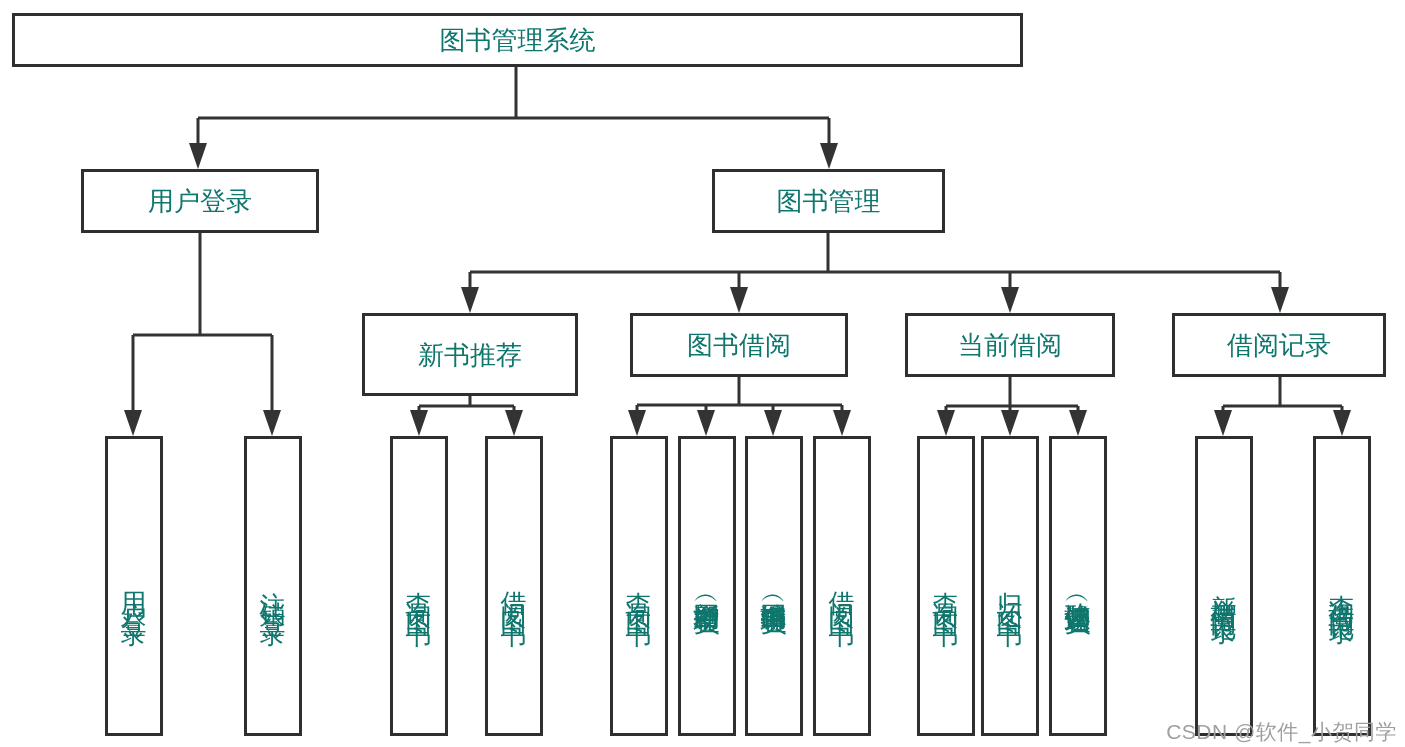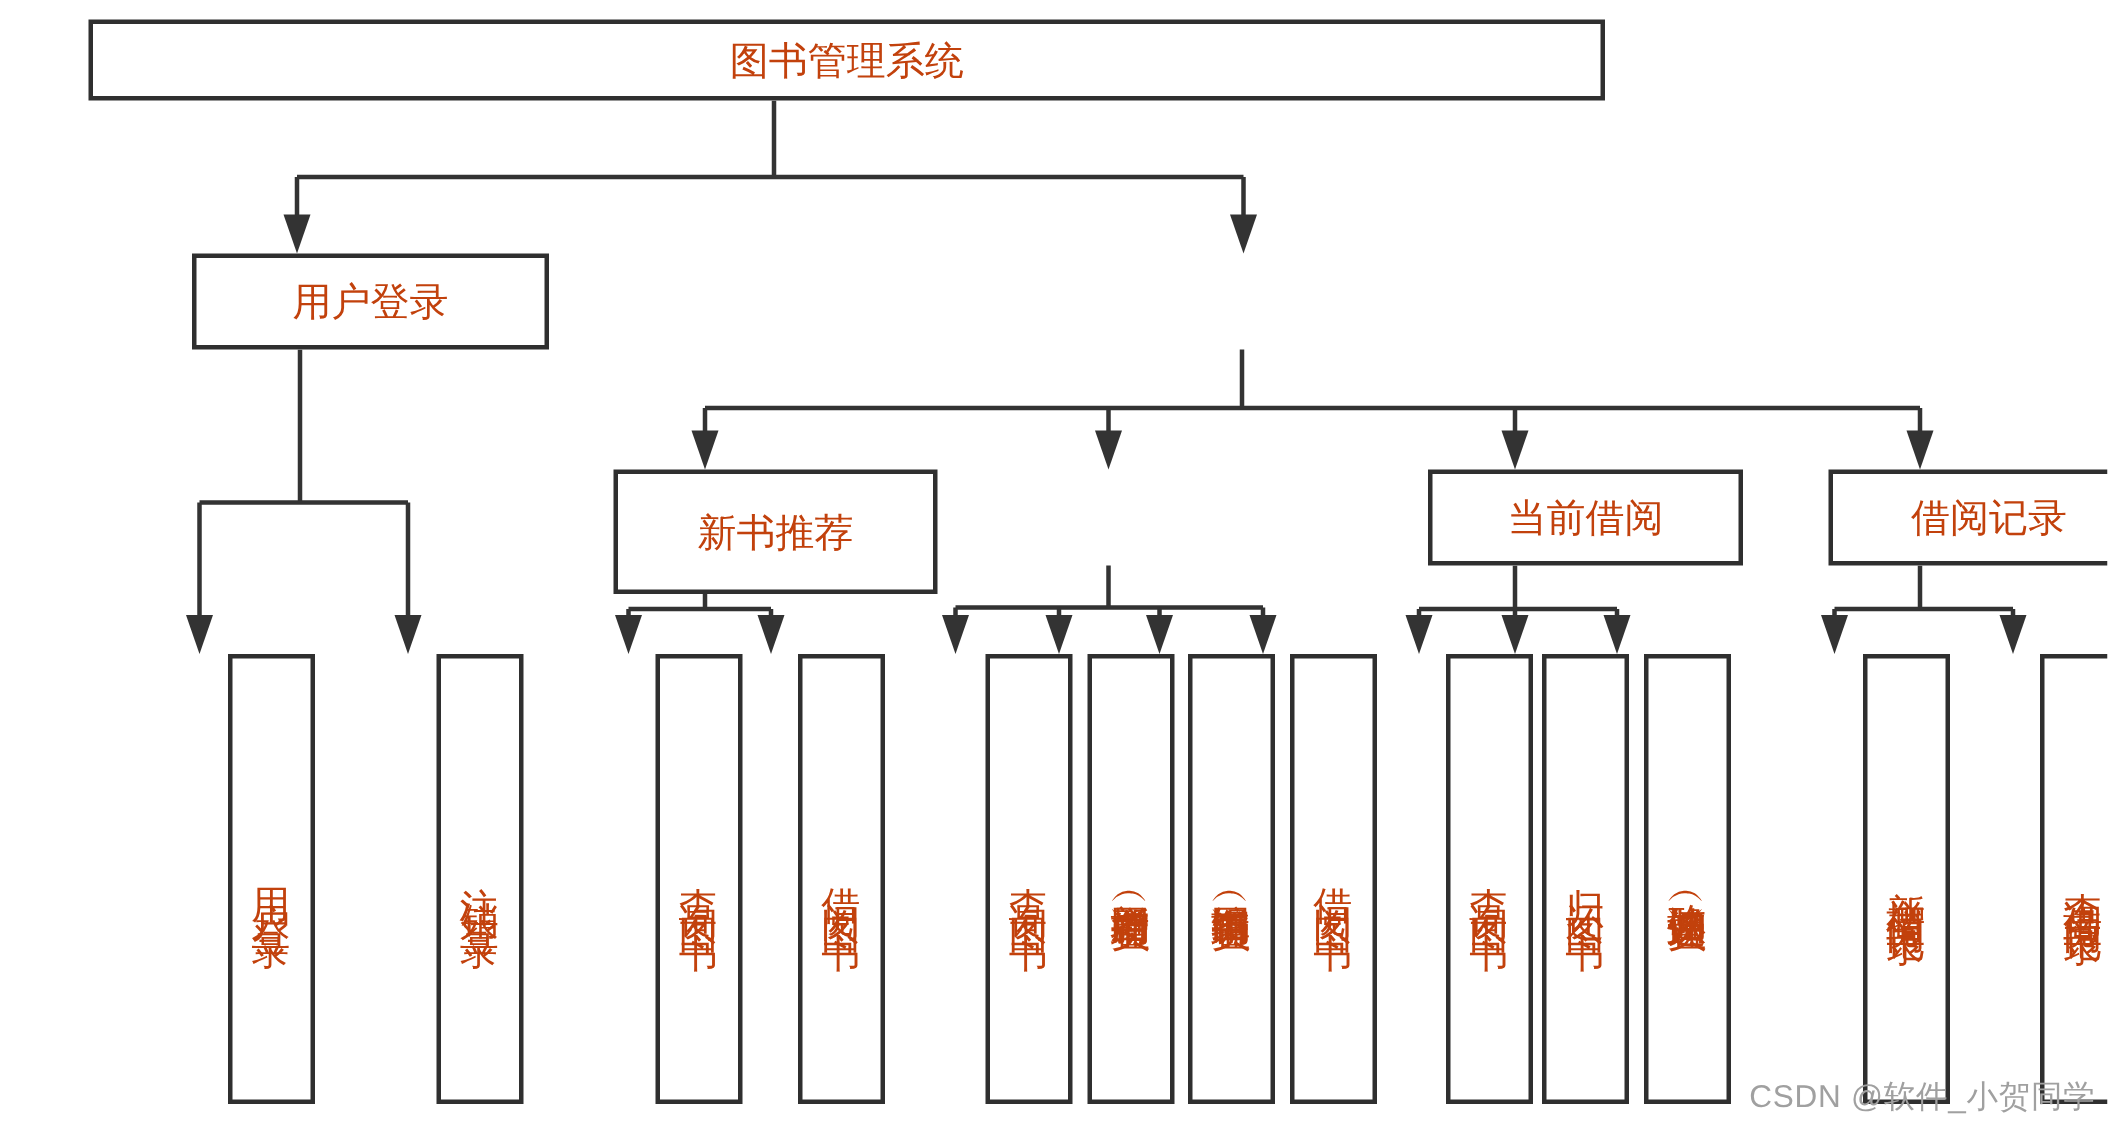--- a/index.html
+++ b/index.html
@@ -10,22 +10,21 @@
     font-family:"Liberation Sans",sans-serif;
     overflow:hidden;
   }
   #connectors{position:absolute;left:0;top:0;width:1405px;height:747px;}
   .box{
     position:absolute;
     box-sizing:border-box;
     border:3px solid #2f2f2f;
     background:#ffffff;
     display:flex;align-items:center;justify-content:center;
-    color:#c2410c;
-    margin-left:47px;
+    color:#0f766e;
   }
   .hbox .label{
     font-size:26px;line-height:1;white-space:nowrap;
   }
   .col .label{
     writing-mode:vertical-rl;
     text-orientation:mixed;
     font-size:26px;line-height:1;
     white-space:nowrap;
   }
@@ -88,23 +87,29 @@
     </g>
   </svg>
 
   <div class="box hbox" style="left:12px;top:13px;width:1011px;height:54px;">
     <span class="label">图书管理系统</span>
   </div>
 
   <div class="box hbox" style="left:81px;top:169px;width:238px;height:64px;">
     <span class="label">用户登录</span>
   </div>
+  <div class="box hbox" style="left:712px;top:169px;width:233px;height:64px;">
+    <span class="label">图书管理</span>
+  </div>
 
   <div class="box hbox" style="left:362px;top:313px;width:216px;height:83px;">
     <span class="label">新书推荐</span>
+  </div>
+  <div class="box hbox" style="left:630px;top:313px;width:218px;height:64px;">
+    <span class="label">图书借阅</span>
   </div>
   <div class="box hbox" style="left:905px;top:313px;width:210px;height:64px;">
     <span class="label">当前借阅</span>
   </div>
   <div class="box hbox" style="left:1172px;top:313px;width:214px;height:64px;">
     <span class="label">借阅记录</span>
   </div>
 
   <div class="box col ls4" style="left:105px;top:436px;width:58px;height:300px;">
     <span class="label">用户登录</span>

